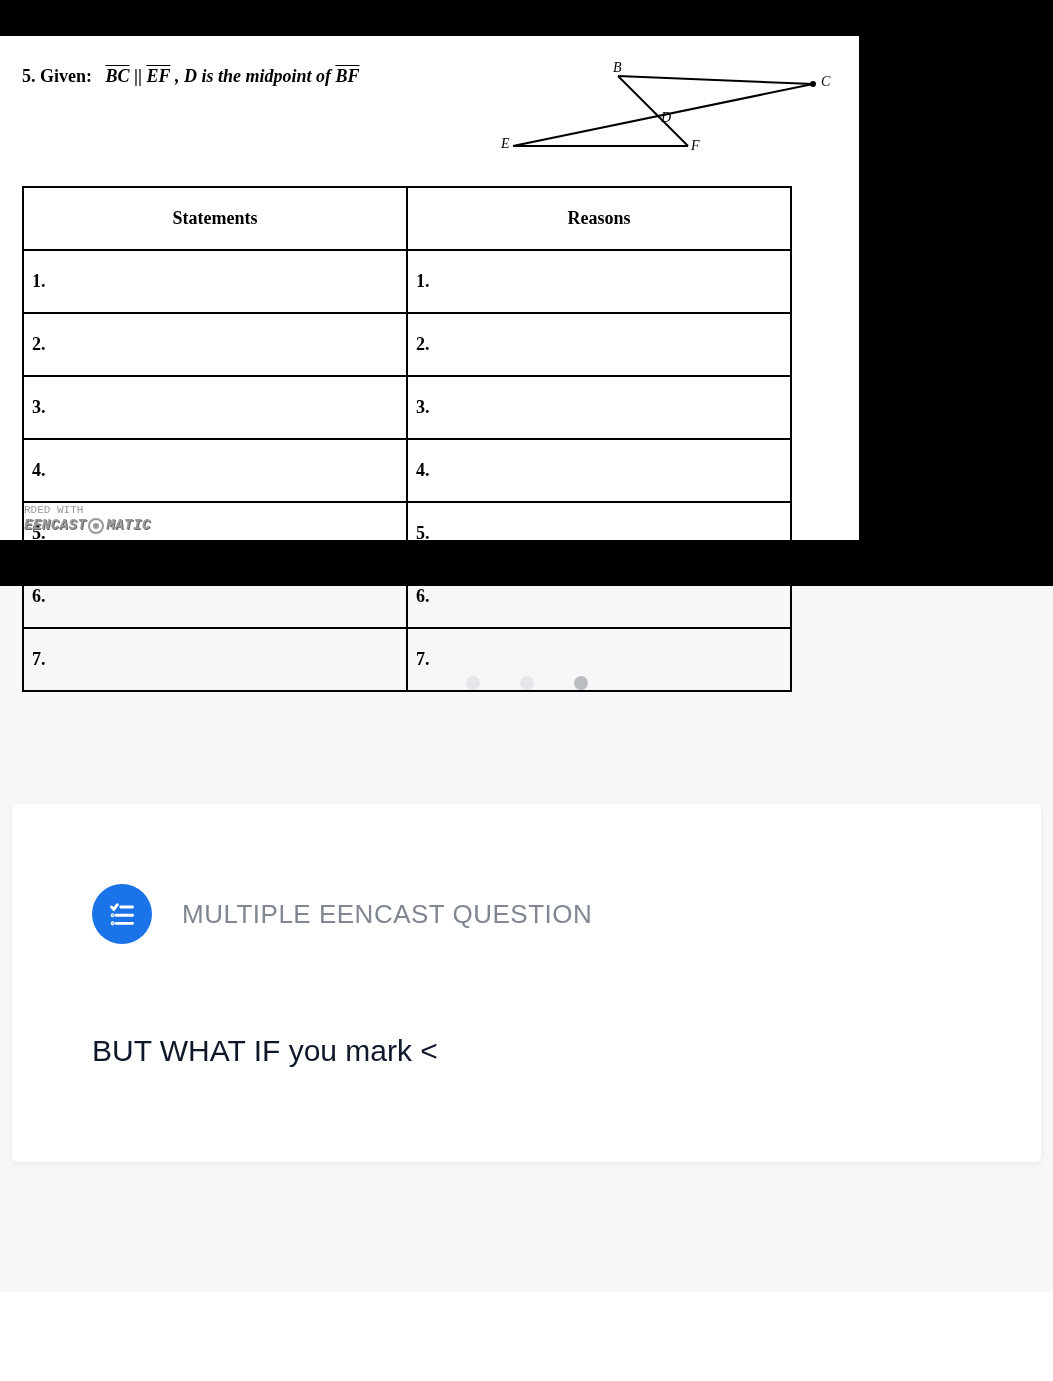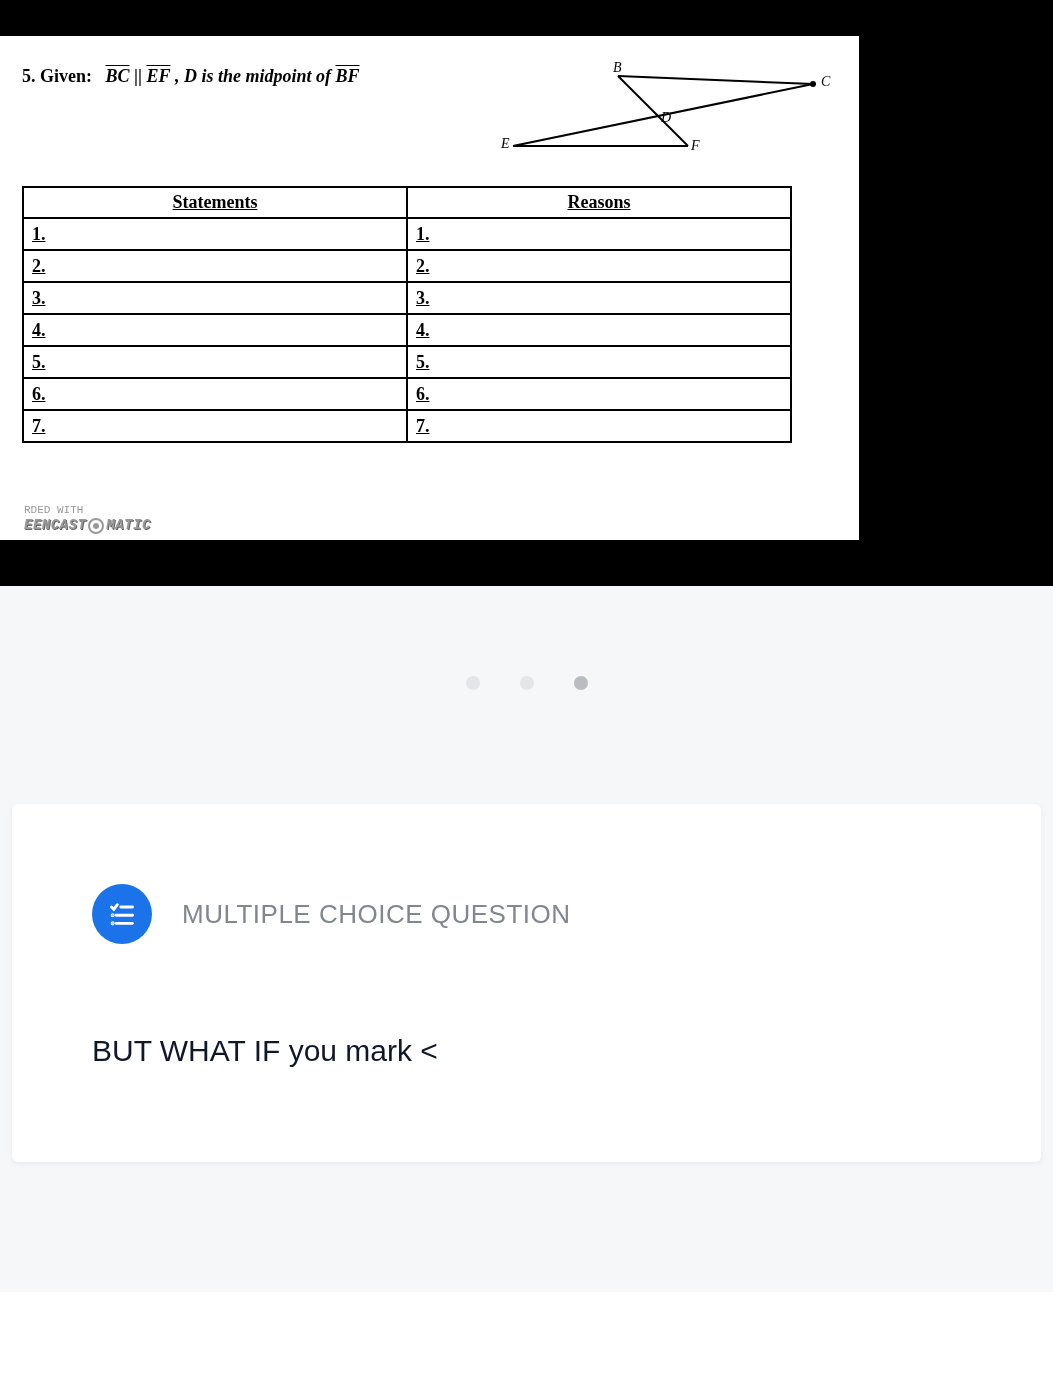--- a/index.html
+++ b/index.html
@@ -7,21 +7,21 @@
   .video-frame { width: 1053px; height: 586px; background: #000; position: relative; }
   .slide { position: absolute; left: 0; top: 16px; width: 865px; height: 504px; background: #fff; font-size: 18px; margin-top: 20px; }
   .problem { padding: 30px 22px 0 22px; display: flex; }
   .ptext { flex: 1; }
   .line1 { font-weight: bold; }
   .line2 { font-weight: bold; padding-left: 56px; margin-top: 6px; }
   .overline { text-decoration: overline; font-style: italic; font-family: "Times New Roman", serif; }
   .ital { font-style: italic; }
   .diagram { width: 350px; height: 90px; position: relative; }
   .proof-table { border-collapse: collapse; margin: 30px 0 0 22px; width: 770px; }
-  .proof-table th, .proof-table td { border: 2px solid #000; padding: 4px 8px; font-size: 18px; text-align: left; text-decoration: underline; }
+  .proof-table th, .proof-table td { border: 2px solid #000; padding: 20px 8px; font-size: 18px; text-align: left; }
   .proof-table th { font-weight: bold; text-align: center; }
   .proof-table td { height: 32px; font-weight: bold; }
   .proof-table .col-s { width: 50%; }
   .watermark { position: absolute; left: 0; bottom: 6px; font-family: Liberation Mono, monospace; color: #999; font-size: 11px; line-height: 1.2; padding-left: 24px; }
   .watermark .sc { font-weight: bold; font-size: 14px; letter-spacing: 0.5px; text-shadow: 1px 1px 0 #666; font-style: italic; }
   .watermark .circ { display:inline-flex; width:16px; height:16px; border:2px solid #999; border-radius:50%; align-items:center; justify-content:center; vertical-align:middle; margin:0 2px;}
   .watermark .circ::after { content:""; width:6px; height:6px; background:#999; border-radius:50%; }
   .right-bar { position:absolute; right:0; top:0; width:6px; height:504px; background:#000;}
   .lower { background: #f6f7f9; padding: 90px 0 130px 0; }
   .dots { text-align: center; margin-bottom: 110px; }
@@ -126,20 +126,20 @@
       <div class="mc-icon">
         <svg width="28" height="28" viewBox="0 0 24 24" fill="none" stroke="#fff" stroke-width="2.5" stroke-linecap="round">
           <polyline points="3,6 5,8 8,4"></polyline>
           <line x1="11" y1="6" x2="21" y2="6"></line>
           <line x1="7" y1="13" x2="21" y2="13"></line>
           <line x1="7" y1="20" x2="21" y2="20"></line>
           <circle cx="4" cy="13" r="0.5" fill="#fff"></circle>
           <circle cx="4" cy="20" r="0.5" fill="#fff"></circle>
         </svg>
       </div>
-      <div class="mc-label">MULTIPLE CHOICE QUESTION</div>
+      <div class="mc-label">MULTIPLE EENCAST QUESTION</div>
     </div>
     <div class="qtext">
       <div>BUT WHAT IF you mark &lt;</div>
       <div style="height:24px;"></div>
     </div>
   </div>
 </div>
 
 </body></html>

